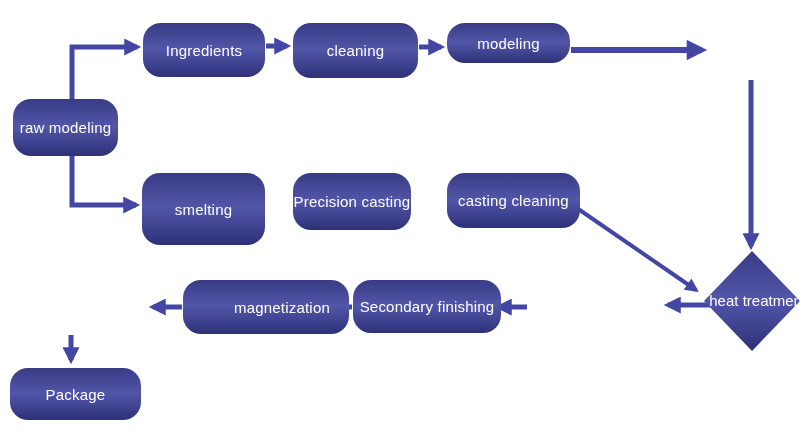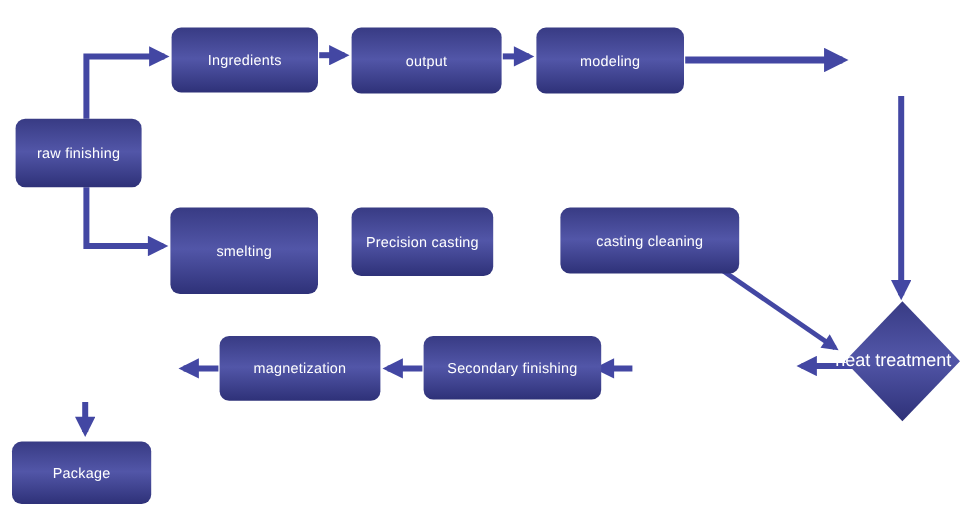--- a/index.html
+++ b/index.html
@@ -20,45 +20,45 @@
   #connectors{position:absolute;left:0;top:0;width:810px;height:435px;}
   .edge{stroke:var(--arrow);fill:none;}
   .ah{fill:var(--arrow);}
   .st-top{stop-color:var(--node-top);}
   .st-mid{stop-color:var(--node-mid);}
   .st-bottom{stop-color:var(--node-bottom);}
   .node{
     position:absolute;
     display:flex;align-items:center;justify-content:center;
     color:var(--text);
-    font-size:12px;
+    font-size:15px;
     letter-spacing:.2px;
-    border-radius:8px;
+    border-radius:18px;
     background:linear-gradient(180deg,var(--node-top) 0%,var(--node-mid) 48%,var(--node-bottom) 100%);
     text-align:right;
     white-space:nowrap;
   }
   
   #n-raw            {left:13px;  top:99px;  width:105px; height:57px;}
   #n-ingredients    {left:143px; top:23px;  width:122px; height:54px;}
   #n-milling        {left:293px; top:23px;  width:125px; height:55px;}
-  #n-modeling       {left:447px; top:23px;  width:123px; height:55px;}
+  #n-modeling       {left:447px; top:23px;  width:123px; height:40px;}
   #n-sintering      {left:710px; top:25px;  width:85px;  height:55px;}
   #n-smelting       {left:142px; top:173px; width:123px; height:72px;}
   #n-precision      {left:293px; top:173px; width:118px; height:57px;}
-  #n-casting-clean  {left:447px; top:173px; width:149px; height:55px;margin-left:20px;}
+  #n-casting-clean  {left:447px; top:173px; width:133px; height:55px;}
   #n-finishing      {left:528px; top:279px; width:133px; height:55px;}
   #n-secondary      {left:353px; top:280px; width:148px; height:53px;}
-  #n-magnetization  {left:183px; top:280px; width:134px; height:54px;}
+  #n-magnetization  {left:183px; top:280px; width:134px; height:54px;padding-left:32px;}
   #n-output         {left:13px;  top:279px; width:132px; height:55px;}
-  #n-package        {left:10px;  top:368px; width:116px; height:52px;}
+  #n-package        {left:10px;  top:368px; width:131px; height:52px;}
   
   #n-heat-label{
     position:absolute;left:696px;top:292px;width:110px;
-    color:var(--text);font-size:15px;text-align:left;white-space:nowrap;
+    color:var(--text);font-size:15px;text-align:right;white-space:nowrap;
   }
 </style>
 </head>
 <body>
 
 <div id="canvas">
 
   <svg id="connectors" viewBox="0 0 810 435" xmlns="http://www.w3.org/2000/svg">
     <defs>
       <marker id="ahead" viewBox="0 0 10 10" refX="7.5" refY="5" markerUnits="strokeWidth" markerWidth="4.6" markerHeight="3.4" orient="auto">
@@ -80,23 +80,23 @@
     <path class="edge" stroke-width="4" marker-end="url(#ahead)" d="M571,204 L696,290"></path>
     <path class="edge" stroke-width="5" marker-end="url(#ahead)" d="M715,305 L668,305"></path>
     <path class="edge" stroke-width="5" marker-end="url(#ahead)" d="M527,307 L499,307"></path>
     <path class="edge" stroke-width="5" marker-end="url(#ahead)" d="M352,307 L323,307"></path>
     <path class="edge" stroke-width="5" marker-end="url(#ahead)" d="M182,307 L153,307"></path>
     <path class="edge" stroke-width="5" marker-end="url(#ahead)" d="M71,335 L71,360"></path>
 
     <polygon points="752,251 800,301 752,351 704,301" fill="url(#dg)"></polygon>
   </svg>
 
-  <div class="node" id="n-raw">raw finishing</div>
+  <div class="node" id="n-raw">raw modeling</div>
   <div class="node" id="n-ingredients">Ingredients</div>
-  <div class="node" id="n-milling">output</div>
+  <div class="node" id="n-milling">cleaning</div>
   <div class="node" id="n-modeling">modeling</div>
   <div class="node" id="n-smelting">smelting</div>
   <div class="node" id="n-precision">Precision casting</div>
   <div class="node" id="n-casting-clean">casting cleaning</div>
   <div class="node" id="n-secondary">Secondary finishing</div>
   <div class="node" id="n-magnetization">magnetization</div>
   <div class="node" id="n-package">Package</div>
 
   <div id="n-heat-label">heat treatment</div>
 

